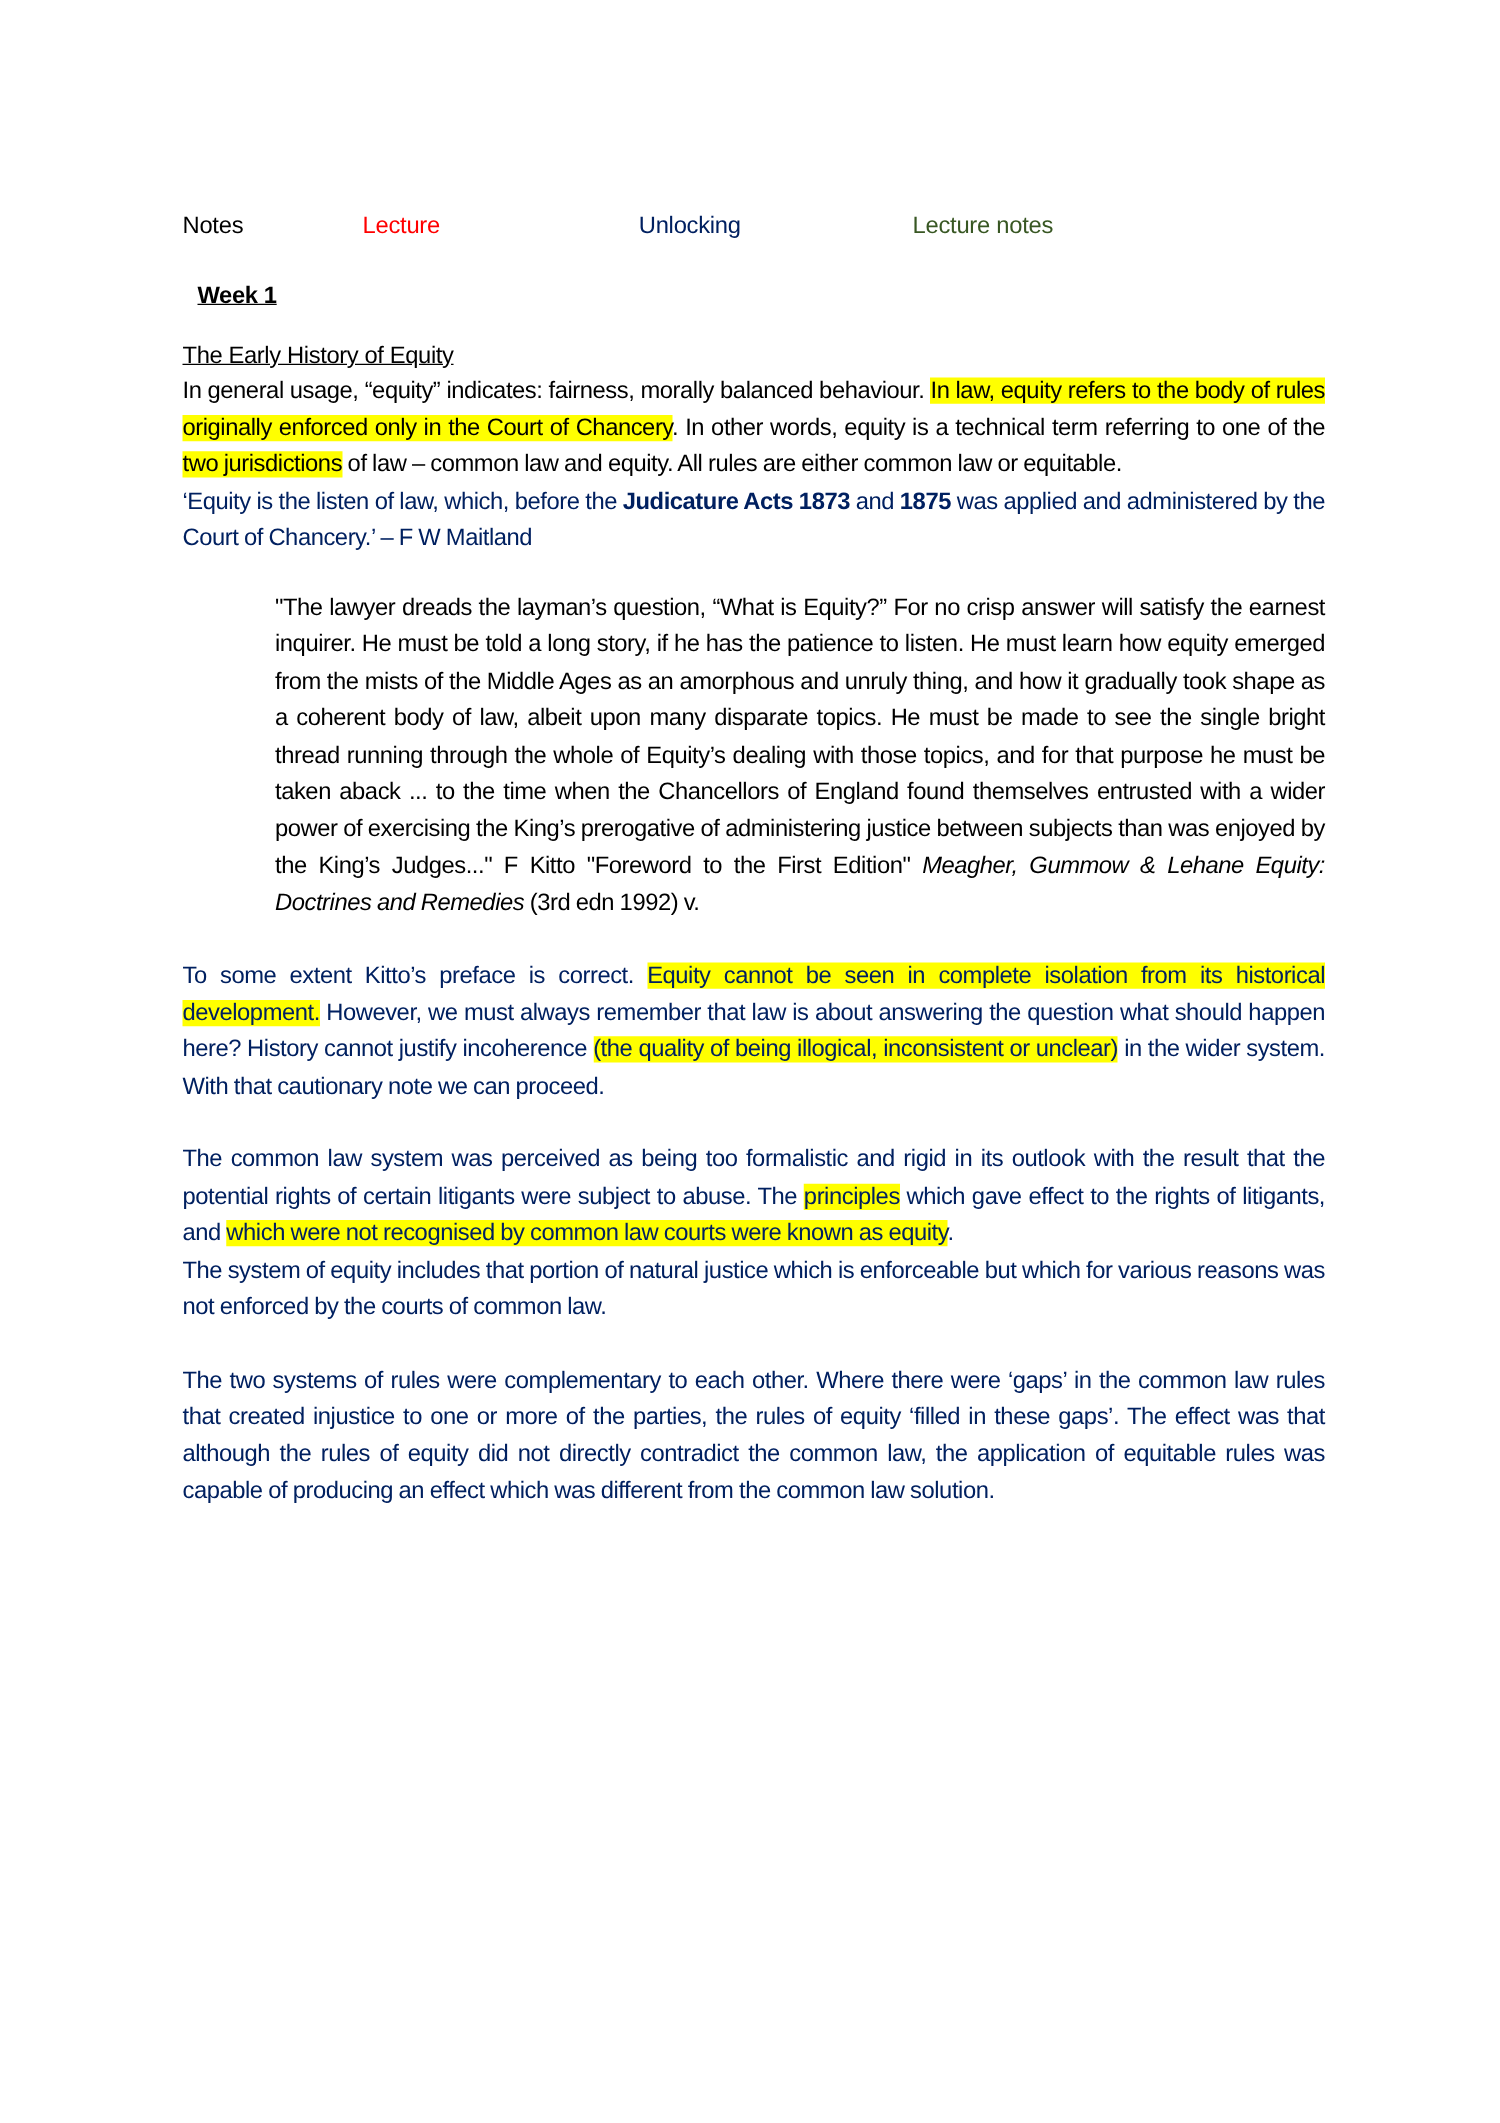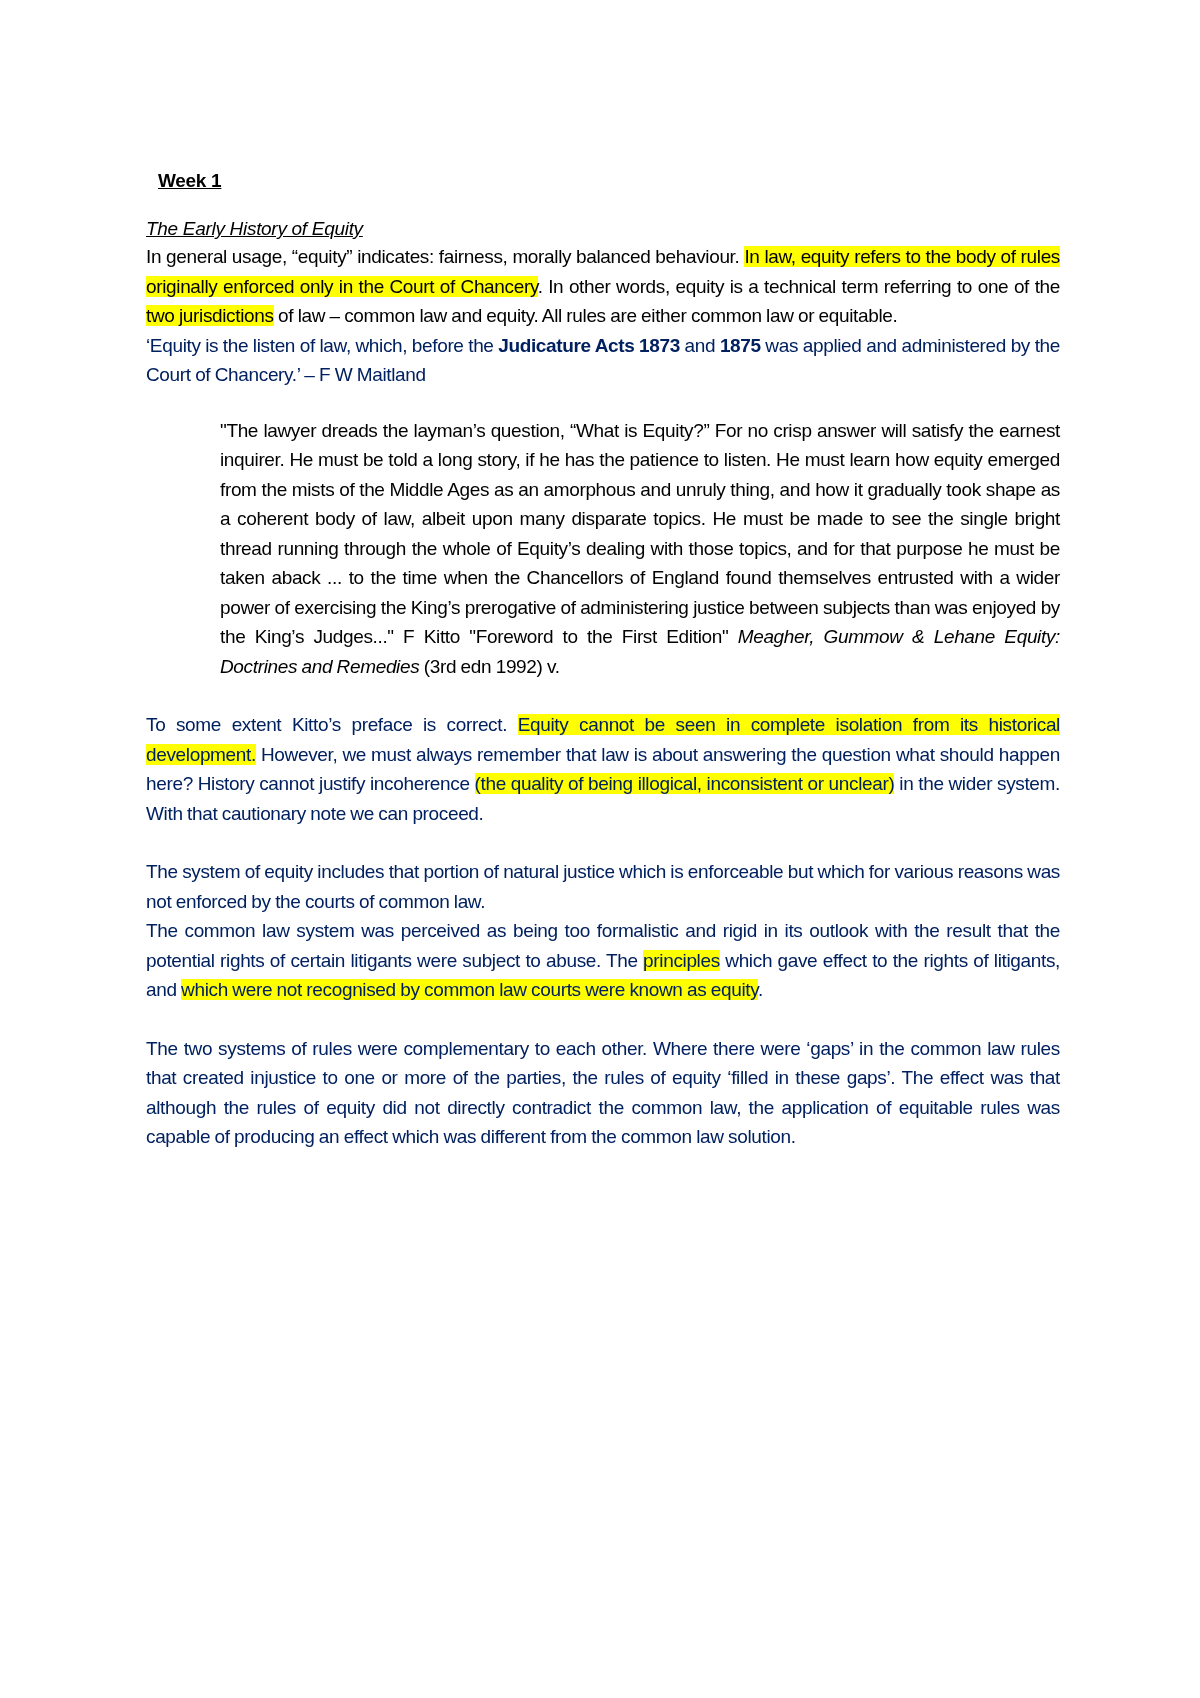--- a/index.html
+++ b/index.html
@@ -42,21 +42,20 @@
       font-weight: bold;
       text-decoration: underline;
       margin: 0 0 26px 12px;
       letter-spacing: -0.3px;
     }
     .section-title {
       font-size: 19px;
       text-decoration: underline;
       margin: 0 0 2px 0;
       letter-spacing: -0.3px;
-      font-style: italic;
     }
     p {
       margin: 0;
       font-size: 19px;
       line-height: 29.5px;
       text-align: justify;
       letter-spacing: -0.35px;
       word-spacing: -0.5px;
     }
     .blue { color: #002060; }
@@ -68,20 +67,26 @@
       width: 840px;
     }
     .gap { height: 29px; }
     .arrow { font-family: "DejaVu Sans", sans-serif; font-size: 17px; }
   </style>
 </head>
 <body>
 
 <div class="page">
 
+  <div class="legend">
+    <span class="k-notes">Notes</span>
+    <span class="k-lecture">Lecture</span>
+    <span class="k-unlocking">Unlocking</span>
+    <span class="k-lecturenotes">Lecture notes</span>
+  </div>
 
   <div class="week">Week 1</div>
 
   <div class="section-title">The Early History of Equity </div>
 
   <p>
     <span>In general usage, “equity” indicates: fairness, morally balanced behaviour. </span><span class="hl">In law, equity refers to the body of rules originally enforced only in the Court of Chancery</span><span>. In other words, equity is a technical term referring to one of the </span><span class="hl">two jurisdictions</span><span> of law – common law and equity. All rules are either common law or equitable.</span>
   </p>
 
   <p class="blue">
@@ -94,24 +99,24 @@
 
   <div class="gap"></div>
 
   <p class="blue">
     <span>To some extent Kitto’s preface is correct. </span><span class="hl">Equity cannot be seen in complete isolation from its historical development.</span><span> However, we must always remember that law is about answering the question what should happen here? History cannot justify incoherence </span><span class="hl">(the quality of being illogical, inconsistent or unclear)</span><span> in the wider system. With that cautionary note we can proceed.</span>
   </p>
 
   <div class="gap"></div>
 
   <p class="blue">
-    <span>The system of equity includes that portion of natural justice which is enforceable but which for various reasons was not enforced by the courts of common law.</span>
+    <span>The common law system was perceived as being too formalistic and rigid in its outlook with the result that the potential rights of certain litigants were subject to abuse. The </span><span class="hl">principles</span><span> which gave effect to the rights of litigants, and </span><span class="hl">which were not recognised by common law courts were known as equity</span><span>.</span>
   </p>
   <p class="blue">
-    <span>The common law system was perceived as being too formalistic and rigid in its outlook with the result that the potential rights of certain litigants were subject to abuse. The </span><span class="hl">principles</span><span> which gave effect to the rights of litigants, and </span><span class="hl">which were not recognised by common law courts were known as equity</span><span>.</span>
+    <span>The system of equity includes that portion of natural justice which is enforceable but which for various reasons was not enforced by the courts of common law.</span>
   </p>
 
 
   <div class="gap"></div>
 
   <p class="blue">The two systems of rules were complementary to each other. Where there were ‘gaps’ in the common law rules that created injustice to one or more of the parties, the rules of equity ‘filled in these gaps’. The effect was that although the rules of equity did not directly contradict the common law, the application of equitable rules was capable of producing an effect which was different from the common law solution.</p>
 
 </div>
 
 </body></html>

